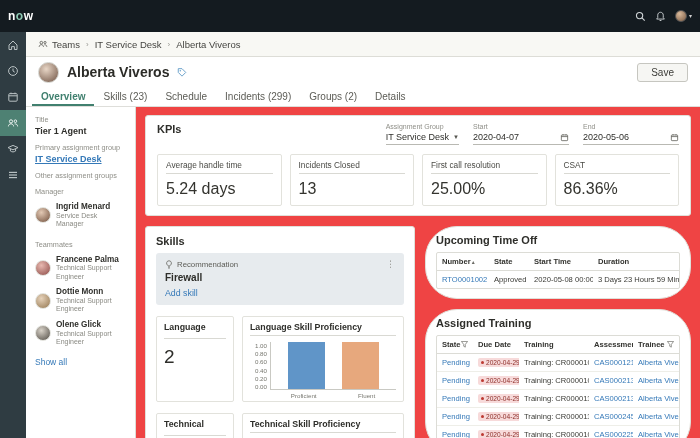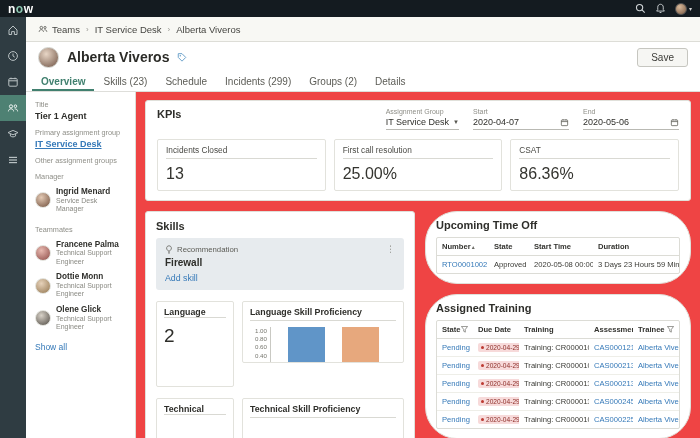--- a/index.html
+++ b/index.html
@@ -1,19 +1,19 @@
 <!DOCTYPE html>
 <html><head>
 <meta charset="utf-8">
 <style>
   html,body{margin:0;padding:0;background:#e8e8e4;}
   *{box-sizing:border-box;font-family:"Liberation Sans",sans-serif;}
   .app{position:relative;width:700px;height:438px;overflow:hidden;background:#f0f0ec;display:flex;flex-direction:column;}
   
-  .topbar{height:17px;background:#141b20;display:flex;align-items:center;padding:0 8px;flex:none;}
+  .topbar{height:32px;background:#141b20;display:flex;align-items:center;padding:0 8px;flex:none;}
   .logo{color:#fff;font-weight:bold;font-size:12px;letter-spacing:.5px;}
   .logo .o{color:#8dc8b2;}
   .topbar-right{margin-left:auto;display:flex;align-items:center;gap:9px;}
   .tb-ic{width:11px;height:11px;display:block;}
   .tb-av{width:12px;height:12px;border-radius:50%;background:radial-gradient(circle at 35% 30%,#d8b99a,#7a5a43);border:1px solid #555;}
   .tb-caret{color:#cfcfcf;font-size:6px;line-height:1;}
   
   .bodyrow{flex:1;display:flex;min-height:0;}
   .sidebar{width:26px;background:#2f3c42;flex:none;display:flex;flex-direction:column;}
   .sb-item{height:26px;display:flex;align-items:center;justify-content:center;cursor:pointer;}
@@ -73,23 +73,23 @@
   .skills{width:270px;flex:none;padding:8px 10px;height:260px;}
   .reco{background:#e7ebee;border-radius:3px;padding:7px 9px;margin-top:6px;}
   .recohead{display:flex;align-items:center;gap:4px;}
   .recolabel{font-size:7.8px;color:#5c5c56;}
   .recomore{margin-left:auto;color:#8a8a84;font-size:9px;cursor:pointer;line-height:1;}
   .recoskill{font-size:10px;font-weight:bold;color:#2e2e2a;margin-top:3px;}
   .recodesc{font-size:8.6px;color:#3f3f3a;line-height:1.35;margin-top:4px;}
   .recoaction{font-size:8.8px;color:#3579b8;margin-top:5px;cursor:pointer;}
   .skillrow{display:flex;gap:8px;margin-top:11px;}
   .statcard{width:78px;flex:none;border:1px solid #e2e2dc;border-radius:2px;padding:5px 7px;height:86px;}
-  .statcard .lbl{font-size:8.8px;font-weight:bold;color:#2e2e2a;border-bottom:1px solid #d9d9d3;padding-bottom:0;}
+  .statcard .lbl{font-size:8.8px;font-weight:bold;color:#2e2e2a;border-bottom:1px solid #d9d9d3;padding-bottom:6px;}
   .statcard .val{font-size:19px;color:#2e2e2a;margin-top:7px;}
-  .chartcard{flex:1;border:1px solid #e2e2dc;border-radius:2px;padding:5px 7px;height:62px;overflow:hidden;}
+  .chartcard{flex:1;border:1px solid #e2e2dc;border-radius:2px;padding:5px 7px;height:86px;overflow:hidden;}
   .chartcard.tall{height:86px;}
   .chartcard .lbl{font-size:8.8px;font-weight:bold;color:#2e2e2a;border-bottom:1px solid #d9d9d3;padding-bottom:3px;}
   .chartwrap{display:flex;margin-top:6px;}
   .yaxis{width:20px;display:flex;flex-direction:column;justify-content:space-between;align-items:flex-end;padding-right:3px;font-size:6.2px;color:#77776f;height:48px;flex:none;}
   .plot{flex:1;height:48px;border-left:1px solid #c9c9c3;border-bottom:1px solid #c9c9c3;display:flex;align-items:flex-end;justify-content:space-around;padding:0 8px;}
   .bar{width:34%;}
   .bar.blue{background:#6095c8;}
   .bar.orange{background:#e7a87d;}
   .xcats{display:flex;justify-content:space-around;margin-left:20px;font-size:6.2px;color:#77776f;margin-top:2px;}
   
@@ -297,20 +297,24 @@
                         <line x1="1.8" y1="4.8" x2="10.2" y2="4.8" stroke="#55554f" stroke-width="1"></line>
                         <line x1="4" y1="1.6" x2="4" y2="3.2" stroke="#55554f" stroke-width="1"></line>
                         <line x1="8" y1="1.6" x2="8" y2="3.2" stroke="#55554f" stroke-width="1"></line>
                       </svg>
                     </span>
                 </div>
               </div>
             </div>
             <div class="kpicards">
               <div class="kpicard">
+                  <div class="lbl">Average handle time</div>
+                  <div class="val">5.24 days</div>
+                </div>
+              <div class="kpicard">
                   <div class="lbl">Incidents Closed</div>
                   <div class="val">13</div>
                 </div>
               <div class="kpicard">
                   <div class="lbl">First call resolution</div>
                   <div class="val">25.00%</div>
                 </div>
               <div class="kpicard">
                   <div class="lbl">CSAT</div>
                   <div class="val">86.36%</div>

